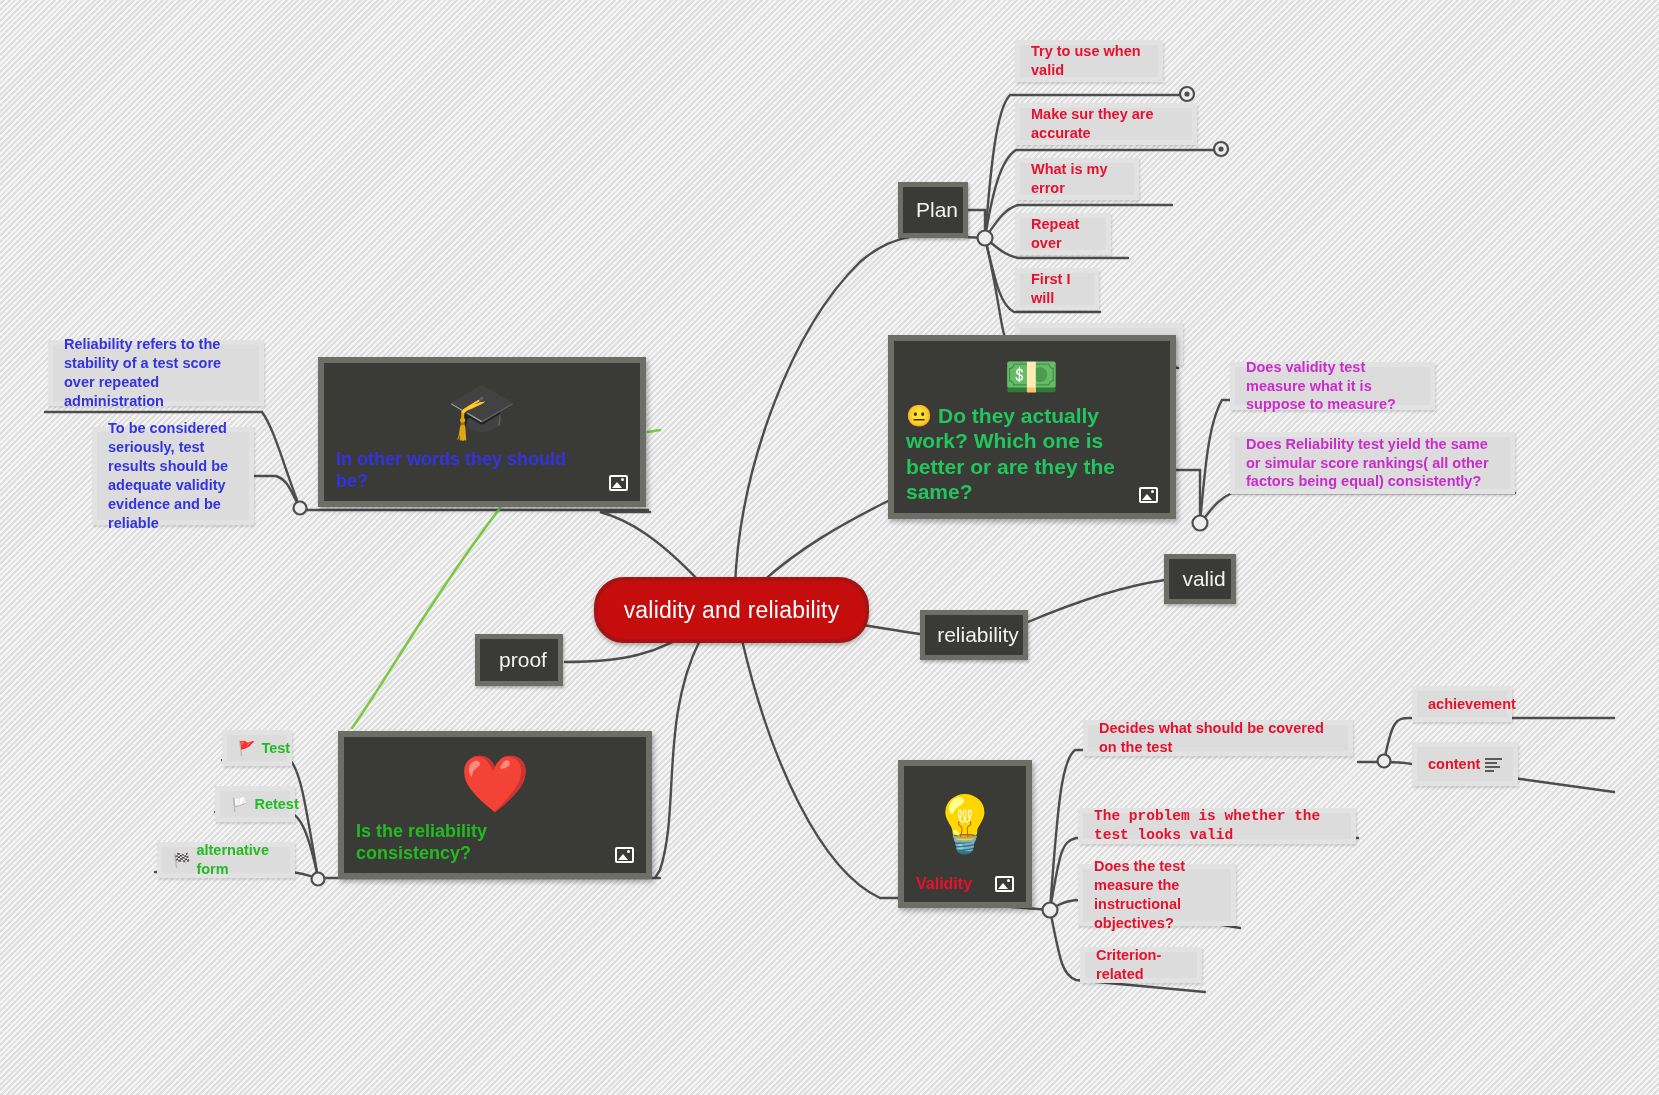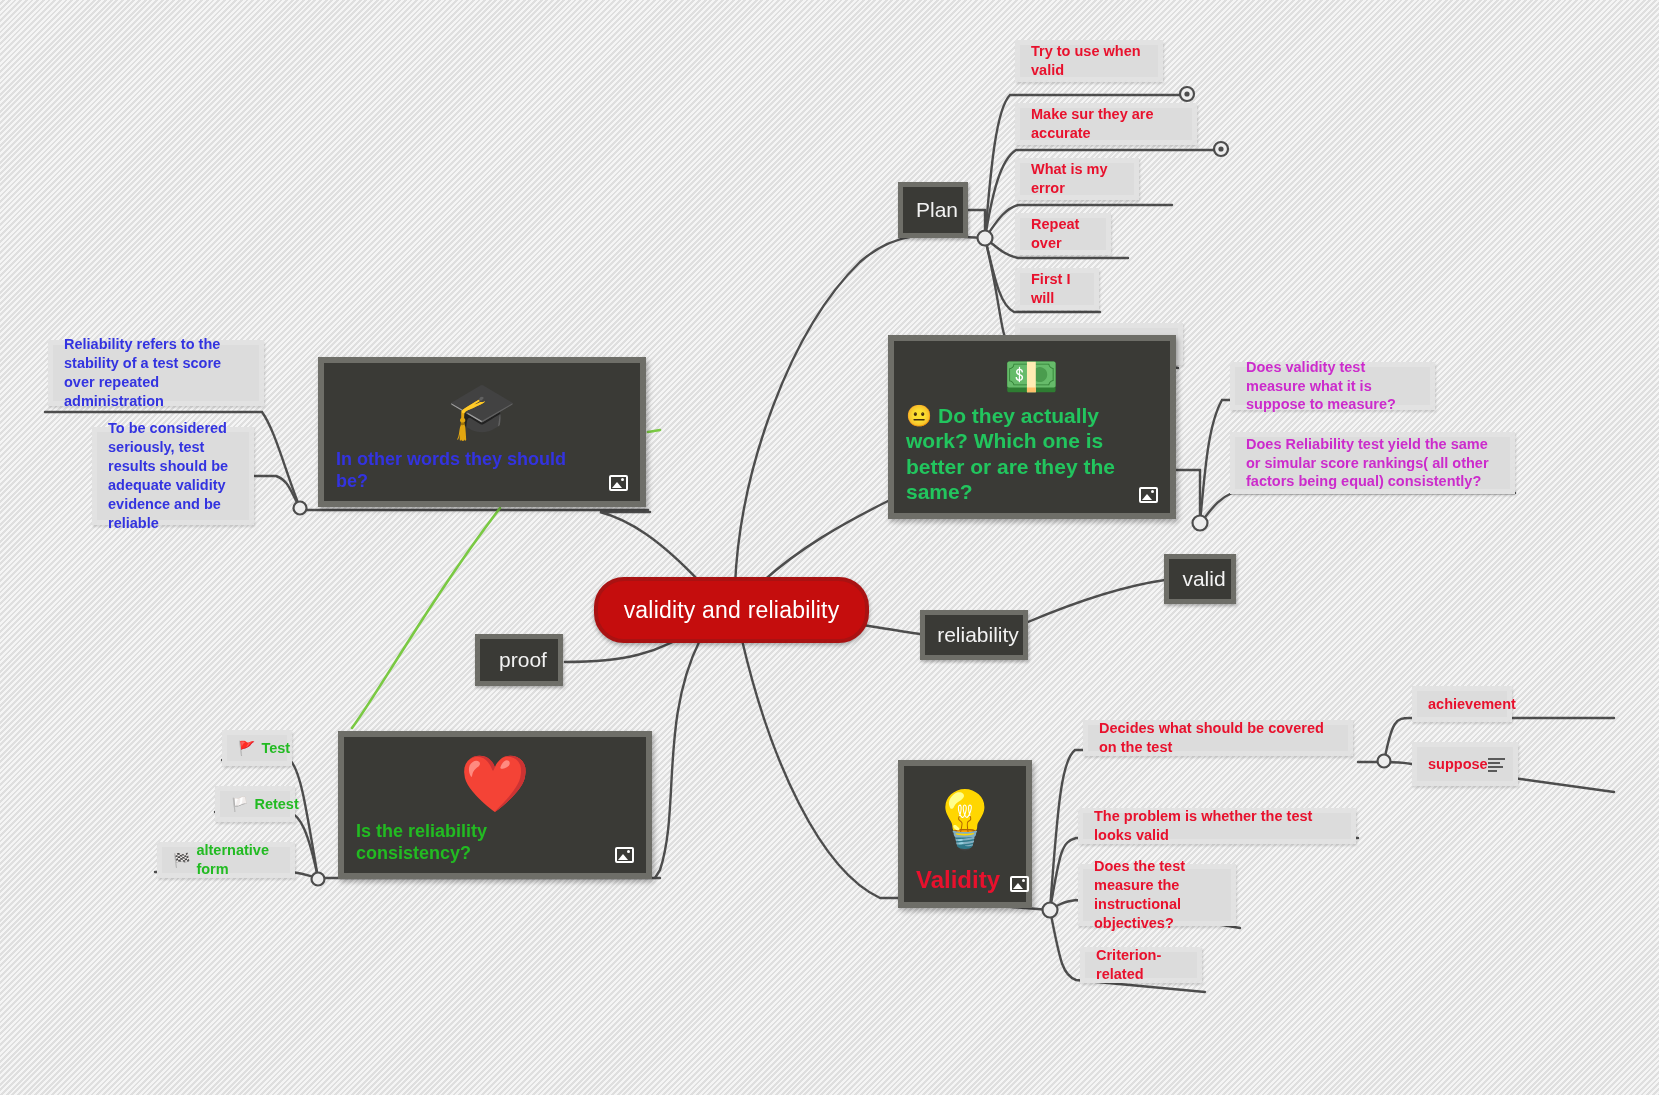--- a/index.html
+++ b/index.html
@@ -292,44 +292,44 @@
   </div>
   <div class="tbox green" style="left:157px; top:842px; width:138px; height:36px;">
     <span class="flag">🏁</span>
     <span>alternative form</span>
   </div>
 
   <div class="imgnode" style="left:898px; top:760px; width:134px; height:148px;">
     <div class="art">
       <span class="emoji-lg">💡</span>
     </div>
-    <div class="cap" style="color:#e8112d; font-size:24px;">
+    <div class="cap" style="color:#e8112d; font-size:16px;">
       <span class="txt">Validity</span>
       <span class="picicon"></span>
     </div>
   </div>
 
   <div class="tbox red" style="left:1083px; top:720px; width:270px; height:36px;">
     <span>Decides what should be covered on the test</span>
   </div>
-  <div class="tbox red" style="left:1078px; top:808px; width:278px; height:36px;">
+  <div class="tbox red" style="left:1078px; top:808px; width:278px; height:36px;font-family:Liberation Mono, monospace;">
     <span>The problem is whether the test looks valid</span>
   </div>
   <div class="tbox red" style="left:1078px; top:864px; width:158px; height:62px;">
     <span>Does the test measure the instructional objectives?</span>
   </div>
   <div class="tbox red" style="left:1080px; top:947px; width:122px; height:36px;">
     <span>Criterion-related</span>
   </div>
 
   <div class="tbox red" style="left:1412px; top:686px; width:100px; height:36px;">
     <span>achievement</span>
   </div>
   <div class="tbox red" style="left:1412px; top:742px; width:106px; height:44px;">
-    <span>suppose</span>
+    <span>content</span>
     <span class="noteicon">
       <i></i>
         <i></i>
         <i></i>
         <i></i>
     </span>
   </div>
 
 </div>
 

